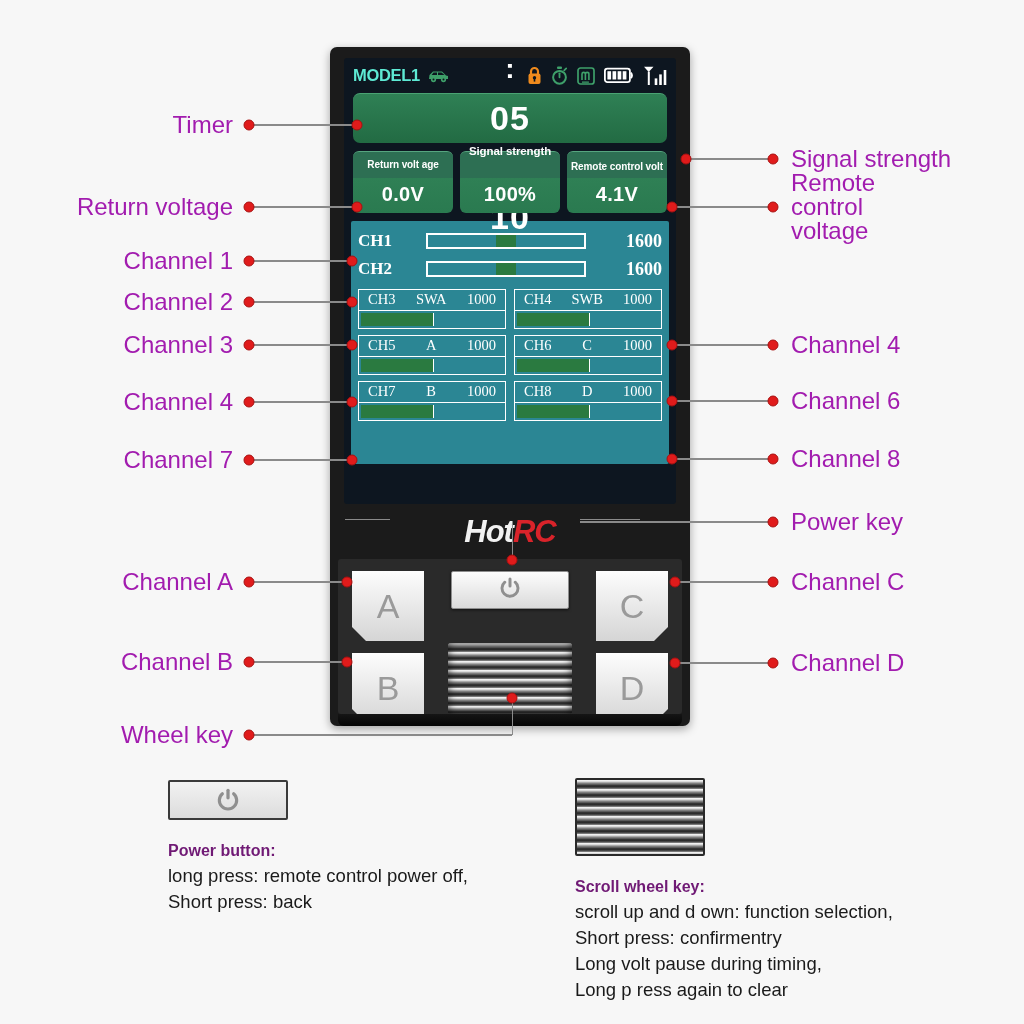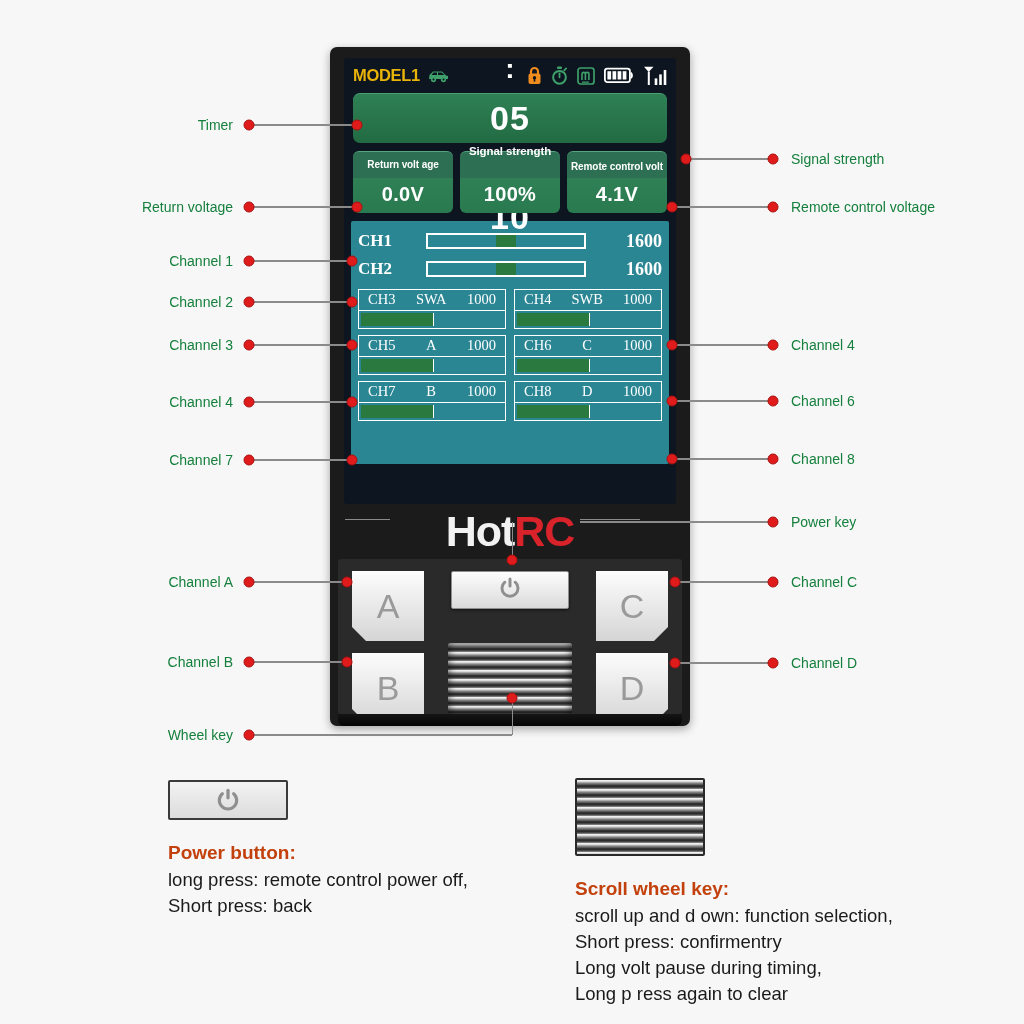--- a/index.html
+++ b/index.html
@@ -34,21 +34,21 @@
   }
 
   
   .statusbar {
     height: 35px;
     display: flex; align-items: center;
     padding: 0 7px 0 9px;
     gap: 0;
   }
   .model-name {
-    color: #eab308;
+    color: #5eead4;
     font-size: 16.5px;
     font-weight: bold;
     letter-spacing: -.3px;
   }
   .sb-icons {
     margin-left: auto;
     display: flex; align-items: center;
     gap: 9px;
   }
   .sb-ico { display:block; }
@@ -187,21 +187,22 @@
 
   
   .logo-strip {
     position: absolute;
     left: 0; right: 0;
     top: 457px;
     height: 55px;
     display: flex; align-items: center; justify-content: center;
   }
   .logo {
-    font-size: 43px;
+    font-size: 31px;
+    font-style: italic;
     font-weight: bold;
     letter-spacing: -1px;
   }
   .logo .hot { color: #f2f2f2; }
   .logo .rc { color: #d9232a; }
 
   
   .keypad {
     position: absolute;
     left: 8px; right: 8px;
@@ -271,34 +272,34 @@
   .leader {
     position: absolute;
     background: #8a8a8a;
     z-index: 30;
   }
   .leader.h { height: 1.4px; }
   .leader.v { width: 1.4px; }
 
   .anno {
     position: absolute;
-    font-size: 14px;
-    color: #15803d;
+    font-size: 24px;
+    color: #a21caf;
     white-space: nowrap;
     z-index: 35;
     line-height: 24px;
   }
   .anno.r { text-align: right; transform: translate(-100%,-50%); }
   .anno.l { text-align: left;  transform: translateY(-50%); }
   .anno.wrap { white-space: normal; width: 150px; }
 
   
   .legend { position: absolute; }
   .legend .title {
-    font-size: 19px; font-weight: bold; color: #c2410c;
+    font-size: 16px; font-weight: bold; color: #701a75;
     margin-bottom: 3px;
   }
   .legend .line {
     font-size: 18.5px; color: #1a1a1a; line-height: 26px;
     white-space: nowrap;
   }
   .legend-power-icon {
     width: 120px; height: 40px;
     background: linear-gradient(#f2f2f2,#dcdcdc);
     border: 2px solid #3a3a3a;

